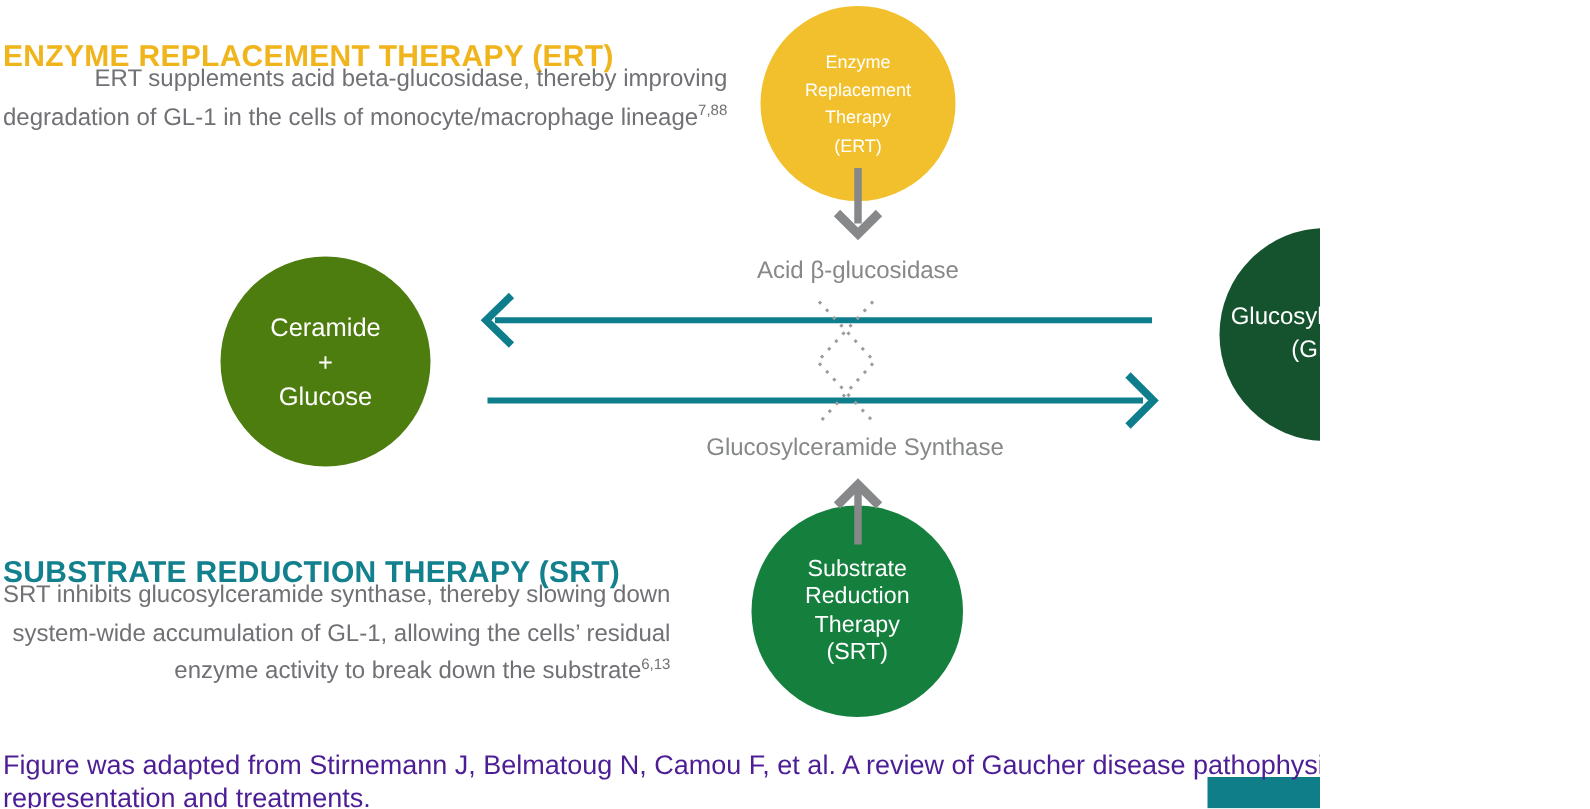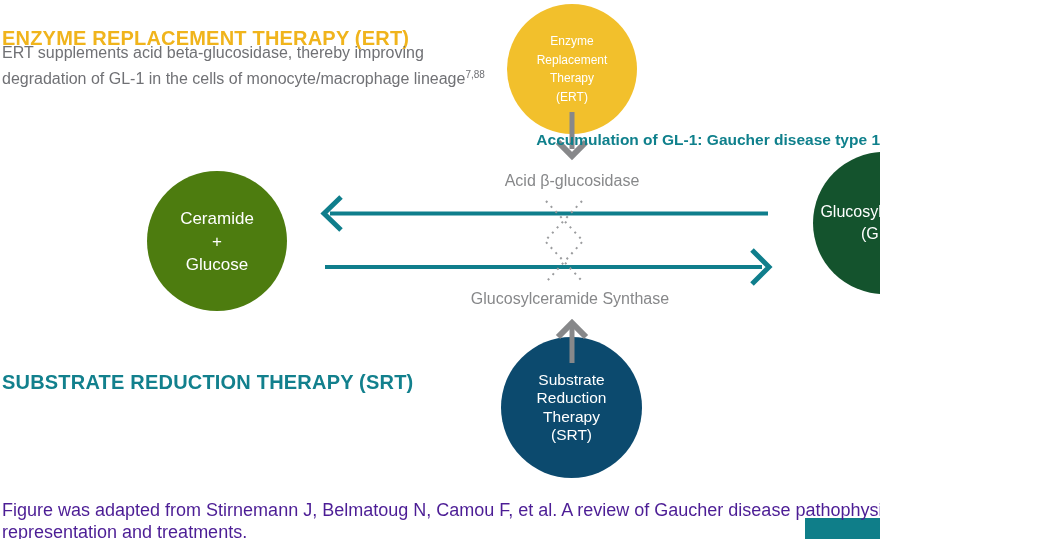--- a/index.html
+++ b/index.html
@@ -8,35 +8,35 @@
     font-family:"Liberation Sans",sans-serif;overflow:hidden;
   }
   .abs{position:absolute;}
   svg.overlay{position:absolute;left:0;top:0;width:1060px;height:539px;pointer-events:none;z-index:5;}
   .heading{
     font-weight:bold;font-size:20px;letter-spacing:0.2px;line-height:22px;white-space:nowrap;
   }
   .heading.yellow{color:#f0b41c;}
   .heading.teal{color:#12808d;}
   .bodytext{
-    font-size:16px;line-height:25.5px;color:#707175;white-space:pre-line;
+    font-size:16px;line-height:25.5px;color:#707175;white-space:pre-line;text-align:right;
   }
   .bodytext sup{font-size:10px;line-height:0;}
   .circle{
     border-radius:50%;display:flex;align-items:center;justify-content:center;
     text-align:center;color:#ffffff;z-index:2;
   }
   .circle .ctext{white-space:pre-line;font-weight:500;}
   .c-ert{left:507px;top:4px;width:130px;height:130px;background:#f2c02c;}
   .c-ert .ctext{font-size:12px;line-height:18.5px;}
   .c-left{left:147px;top:171px;width:140px;height:140px;background:#4d7c0f;}
   .c-left .ctext{font-size:17px;line-height:23px;}
   .c-right{left:813px;top:152px;width:142px;height:142px;background:#14532d;}
   .c-right .ctext{font-size:16px;line-height:22px;}
-  .c-srt{left:501px;top:337px;width:141px;height:141px;background:#0c4a6e;}
+  .c-srt{left:501px;top:337px;width:141px;height:141px;background:#15803d;}
   .c-srt .ctext{font-size:15.5px;line-height:18.5px;}
   .enzyme-label{
     font-size:16px;color:#87888a;text-align:center;z-index:6;white-space:nowrap;
   }
   .accum-label{
     right:0;top:131px;font-size:15.5px;font-weight:bold;color:#0f808c;white-space:nowrap;z-index:6;
   }
   .caption{
     left:2px;top:500px;width:1030px;font-size:18px;line-height:21.5px;color:#4c1d95;z-index:6;
   }
@@ -47,22 +47,24 @@
 </head>
 <body>
 
 <div class="stage">
 
   <div class="abs heading yellow" style="left:2px;top:27px;">ENZYME REPLACEMENT THERAPY (ERT)</div>
   <p class="abs bodytext" style="left:2px;top:40px;margin:0;"><span>ERT supplements acid beta-glucosidase, thereby improving
 degradation of GL-1 in the cells of monocyte/macrophage lineage</span><sup>7,88</sup></p>
 
   <div class="abs heading teal" style="left:2px;top:371px;">SUBSTRATE REDUCTION THERAPY (SRT)</div>
+  <p class="abs bodytext" style="left:2px;top:384px;margin:0;"><span>SRT inhibits glucosylceramide synthase, thereby slowing down
+system-wide accumulation of GL-1, allowing the cells’ residual
+enzyme activity to break down the substrate</span><sup>6,13</sup></p>
 
-  <div class="abs accum-label">Accumulation of GL-1: Gaucher disease type 1</div>
 
   <div class="abs circle c-ert">
     <div class="ctext">Enzyme
 Replacement
 Therapy
 (ERT)</div>
   </div>
   <div class="abs circle c-left">
     <div class="ctext">Ceramide
 +

